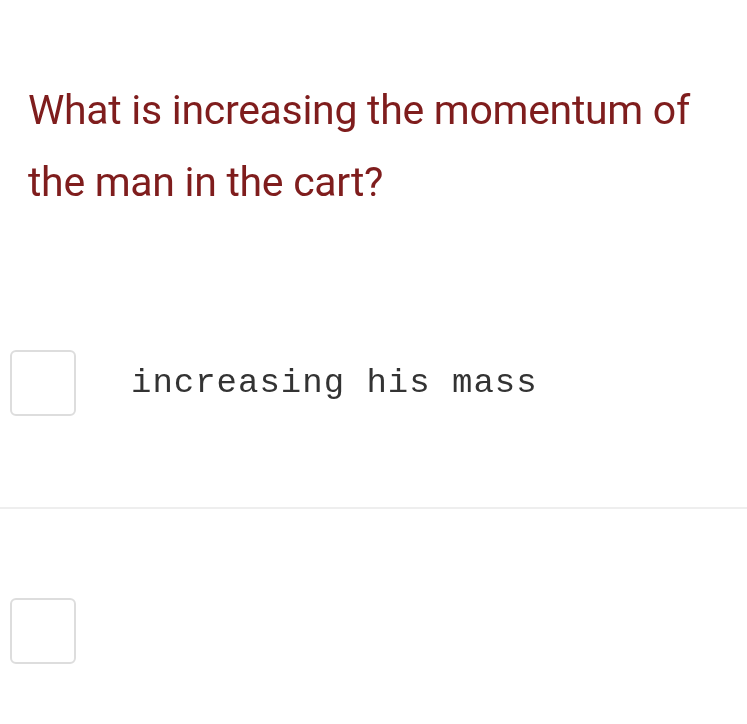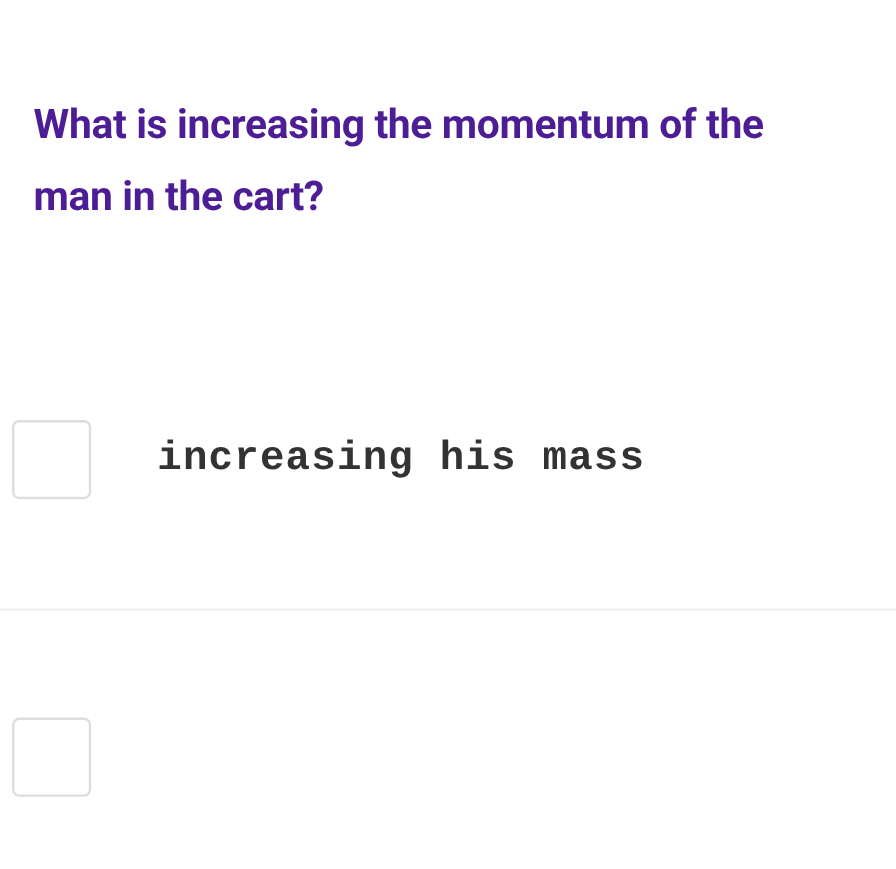--- a/index.html
+++ b/index.html
@@ -1,35 +1,34 @@
 <!DOCTYPE html>
 <html><head>
   <meta charset="utf-8">
   <style>
     * {
       margin: 0;
       padding: 0;
       box-sizing: border-box;
-      font-weight: bold;
     }
     body {
       background: #ffffff;
       font-family: -apple-system, BlinkMacSystemFont, "Segoe UI", Roboto, Helvetica, Arial, sans-serif;
       width: 747px;
       height: 724px;
       position: relative;
     }
     .question-text {
       position: absolute;
       left: 28px;
       top: 75px;
       right: 40px;
-      font-size: 34px;
-      font-weight: 700;
-      color: #4c1d95;
+      font-size: 41px;
+      font-weight: 400;
+      color: #7f1d1d;
       line-height: 1.75;
       letter-spacing: -0.3px;
     }
     .option-row {
       position: absolute;
       left: 10px;
       right: 0;
       display: flex;
       align-items: center;
     }

